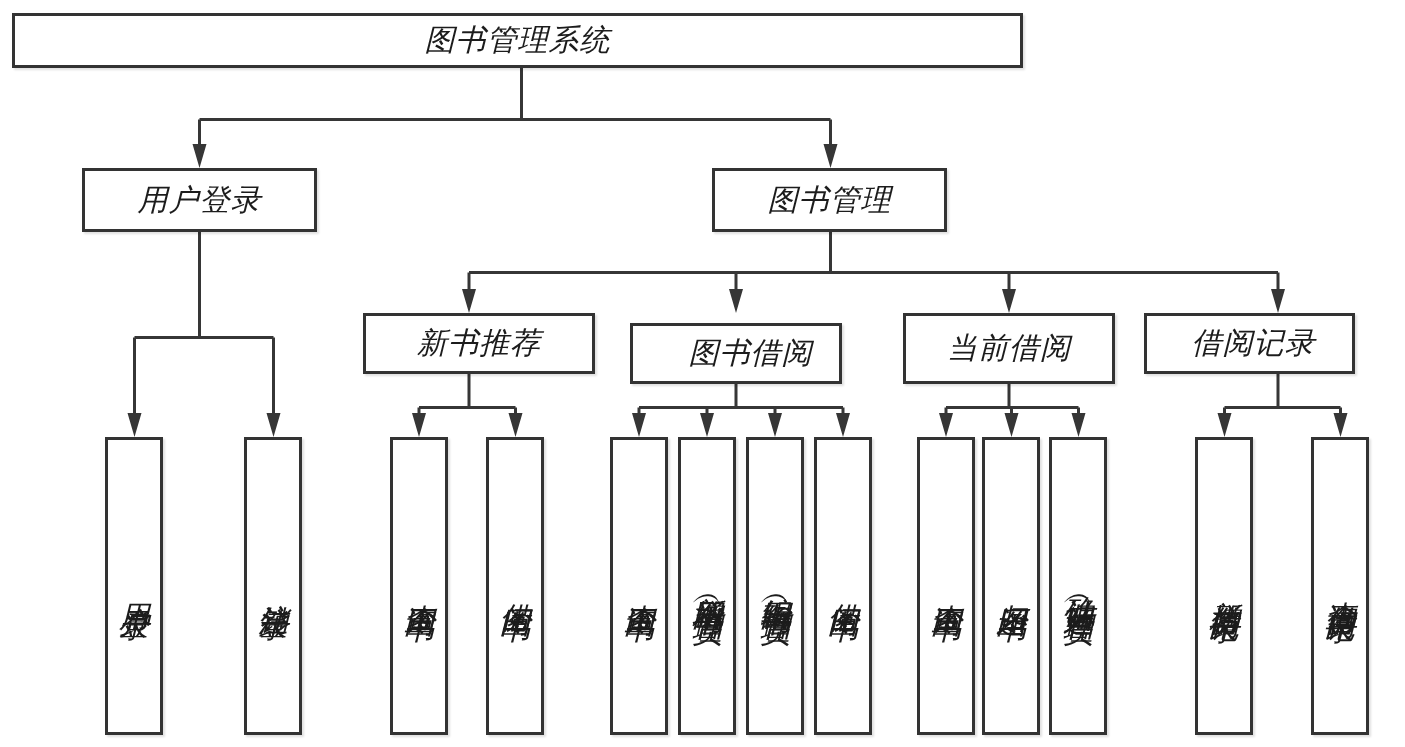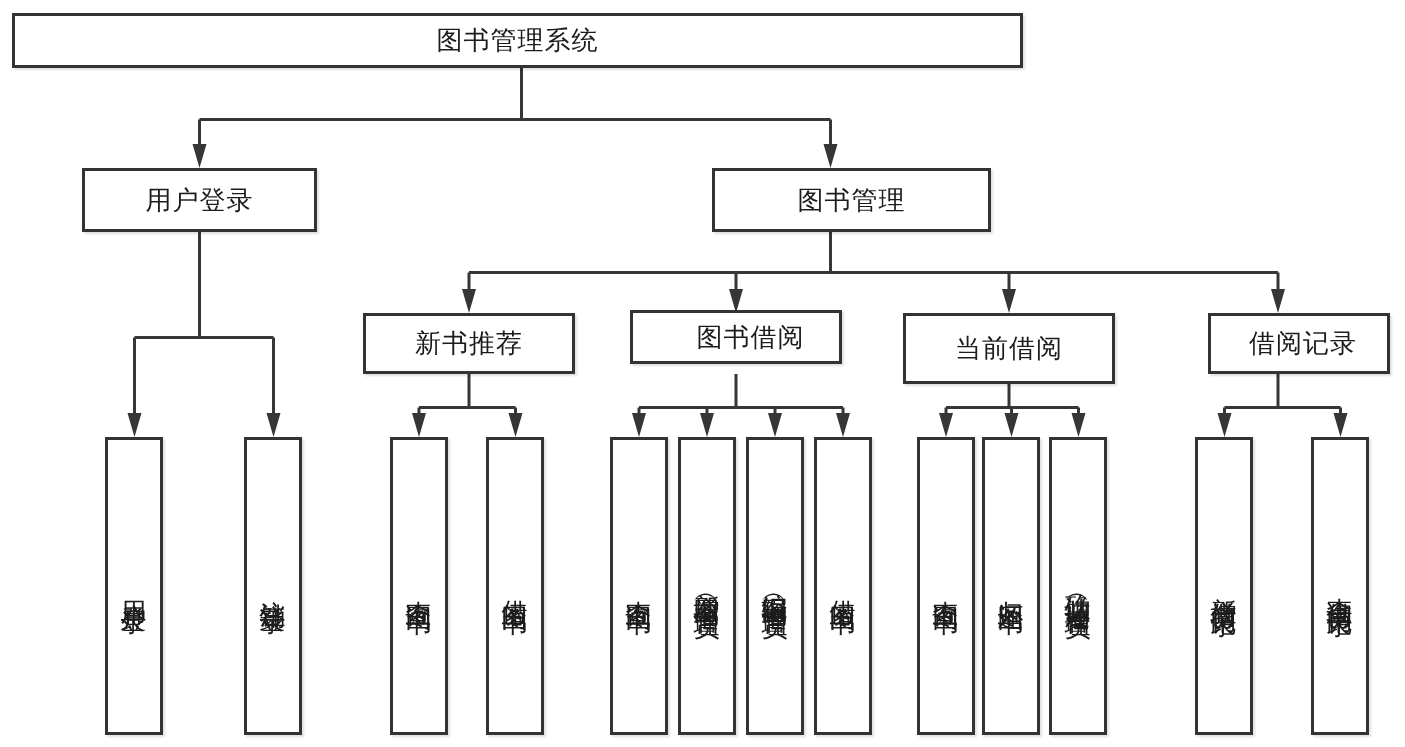--- a/index.html
+++ b/index.html
@@ -33,23 +33,24 @@
     border: 3px solid var(--border, #333333);
     background: #ffffff;
     color: var(--text, #1c1c1c);
     display: flex;
     align-items: center;
     justify-content: center;
     z-index: 2;
     box-shadow: 2px 2px 2px rgba(0,0,0,0.12);
   }
   .node .lbl {
-    font-size: 26px;
+    font-size: 30px;
     letter-spacing: 1px;
     white-space: nowrap;
+    font-style: italic;
   }
   .leaf { width: 58px; top: 437px; height: 298px; }
   .leaf .lbl {
     writing-mode: vertical-lr;
     text-orientation: mixed;
     letter-spacing: 3px;
     line-height: 1;
     white-space: normal;
   }
   .watermark {
@@ -99,34 +100,34 @@
     </g>
   </svg>
 
   <div class="node" style="left:12px; top:13px; width:1011px; height:55px;">
     <span class="lbl">图书管理系统</span>
   </div>
 
   <div class="node" style="left:82px; top:168px; width:235px; height:64px;">
     <span class="lbl">用户登录</span>
   </div>
-  <div class="node" style="left:712px; top:168px; width:279px; height:64px;">
+  <div class="node" style="left:712px; top:168px; width:235px; height:64px;">
     <span class="lbl">图书管理</span>
   </div>
 
-  <div class="node" style="left:363px; top:313px; width:212px; height:61px;">
+  <div class="node" style="left:363px; top:313px; width:232px; height:61px;">
     <span class="lbl">新书推荐</span>
   </div>
-  <div class="node" style="left:630px; top:310px; width:212px; height:54px;padding-left:29px;">
+  <div class="node" style="left:630px; top:323px; width:212px; height:61px;padding-left:29px;">
     <span class="lbl">图书借阅</span>
   </div>
   <div class="node" style="left:903px; top:313px; width:212px; height:71px;">
     <span class="lbl">当前借阅</span>
   </div>
-  <div class="node" style="left:1208px; top:313px; width:182px; height:61px;padding-left:8px;">
+  <div class="node" style="left:1144px; top:313px; width:211px; height:61px;padding-left:8px;">
     <span class="lbl">借阅记录</span>
   </div>
 
   <div class="node leaf" style="left:105px;">
     <span class="lbl">用户登录</span>
   </div>
   <div class="node leaf" style="left:244px;">
     <span class="lbl">注销登录</span>
   </div>
 

